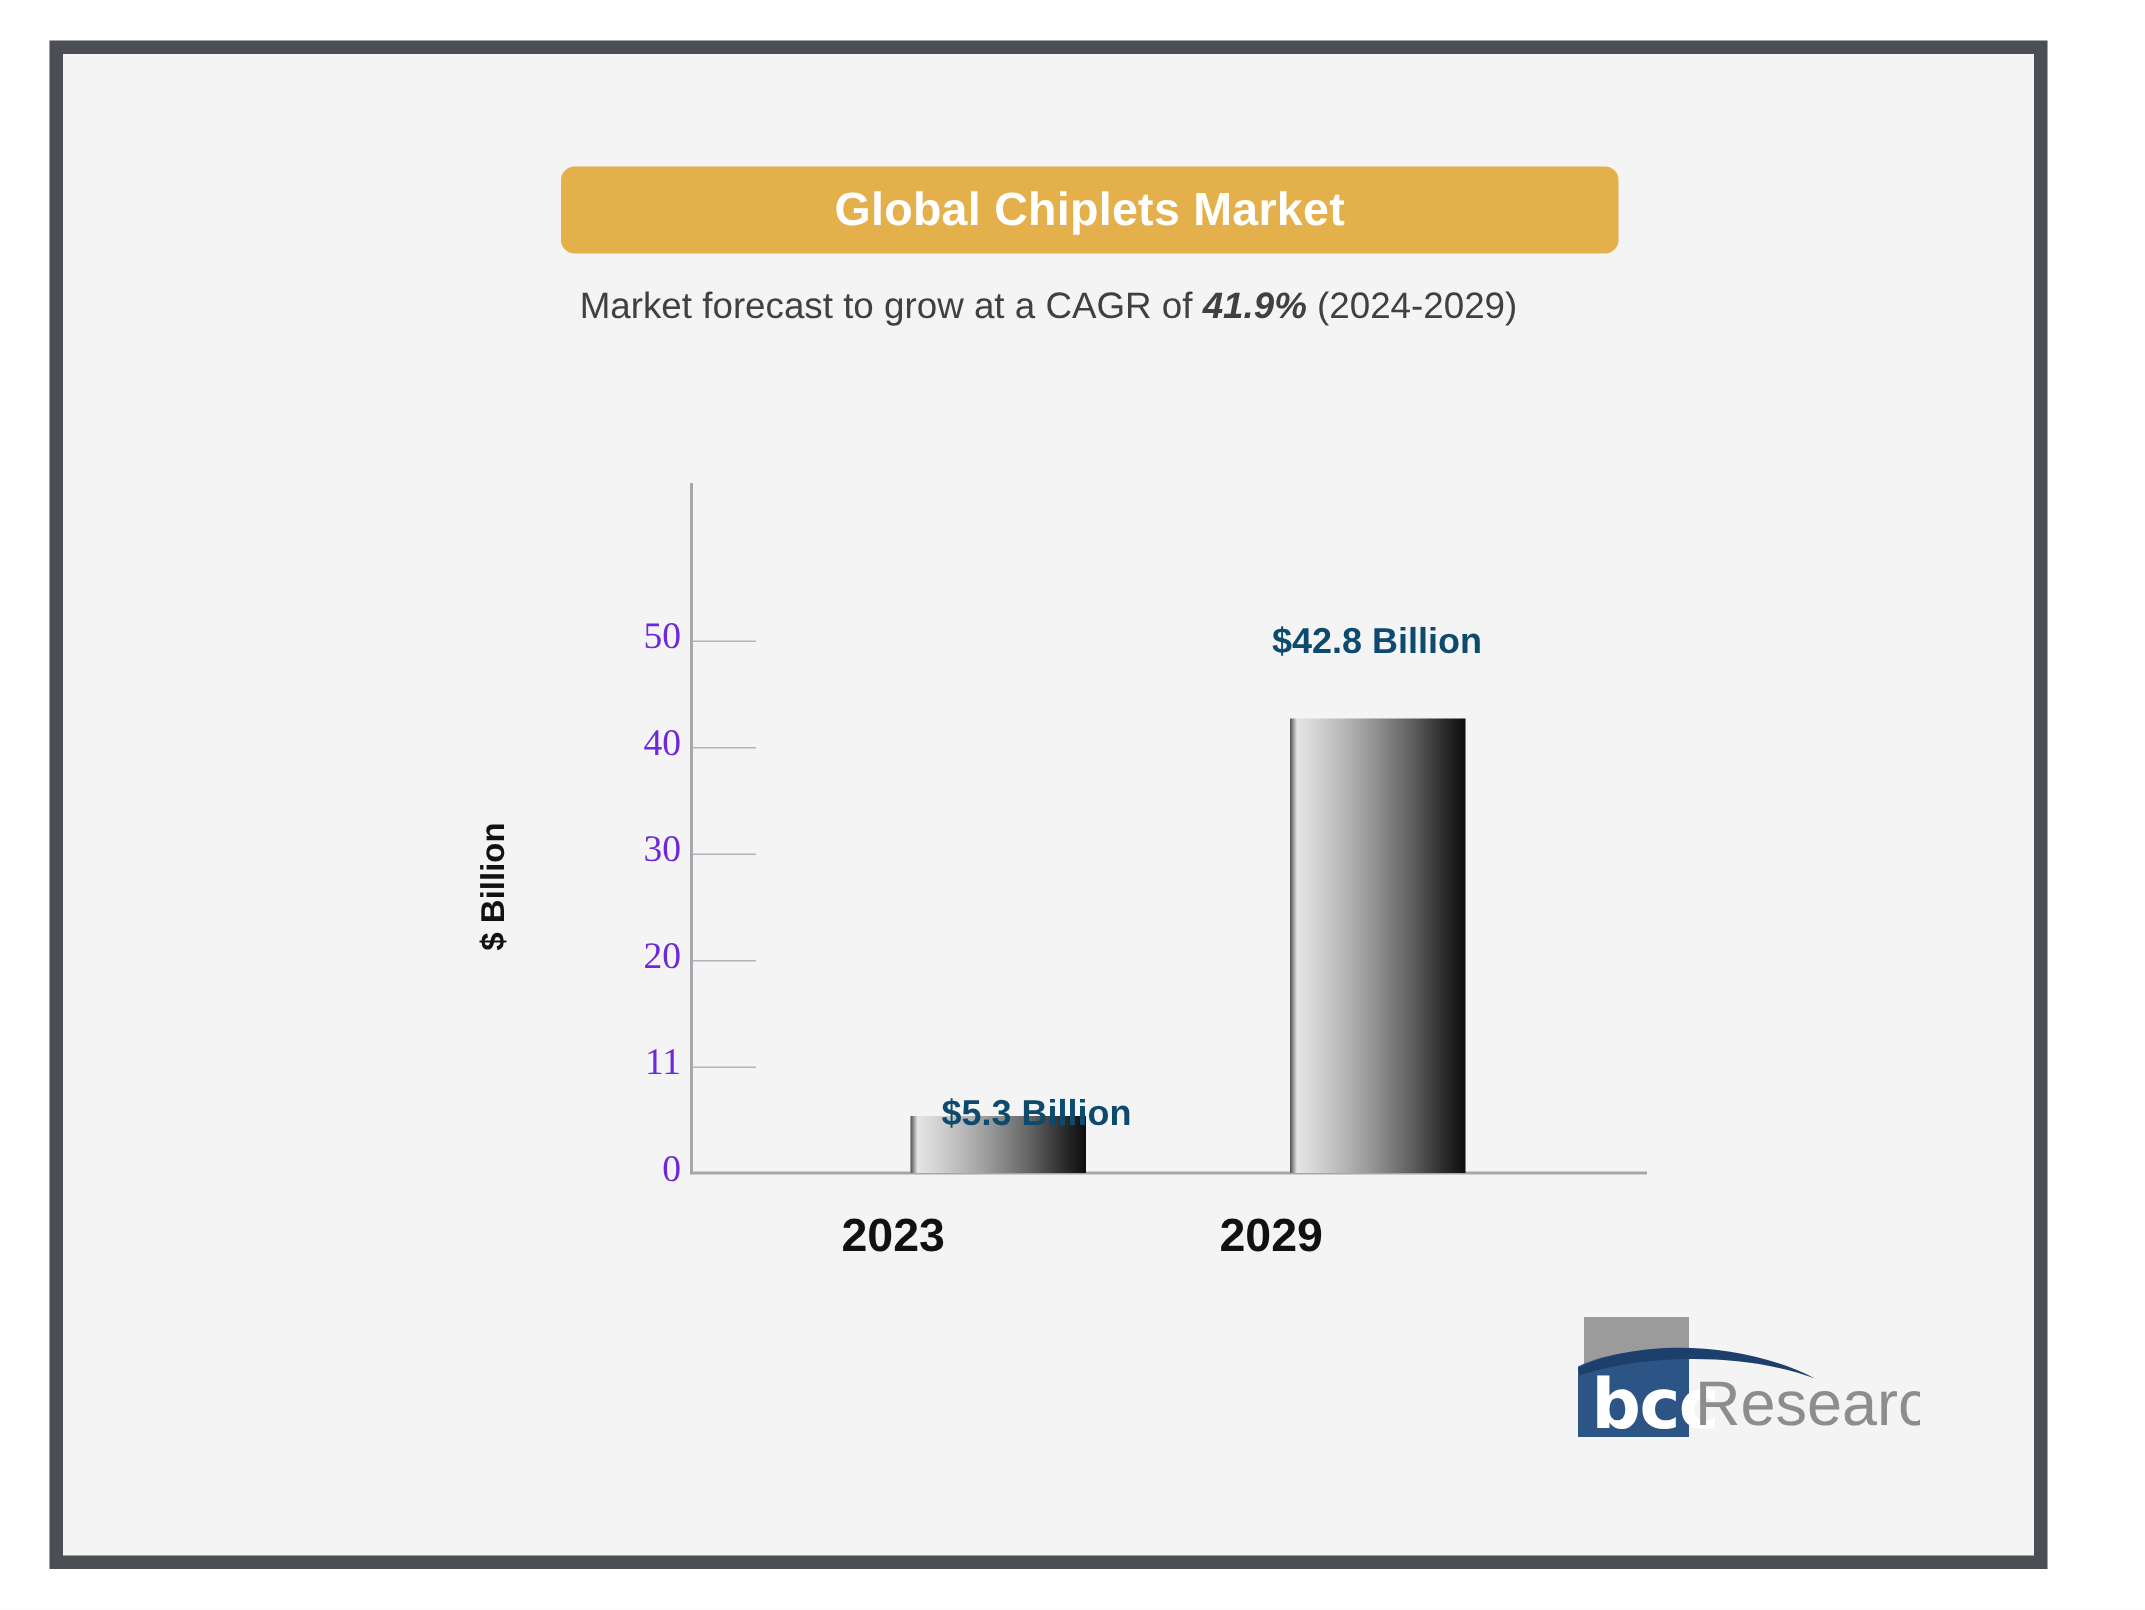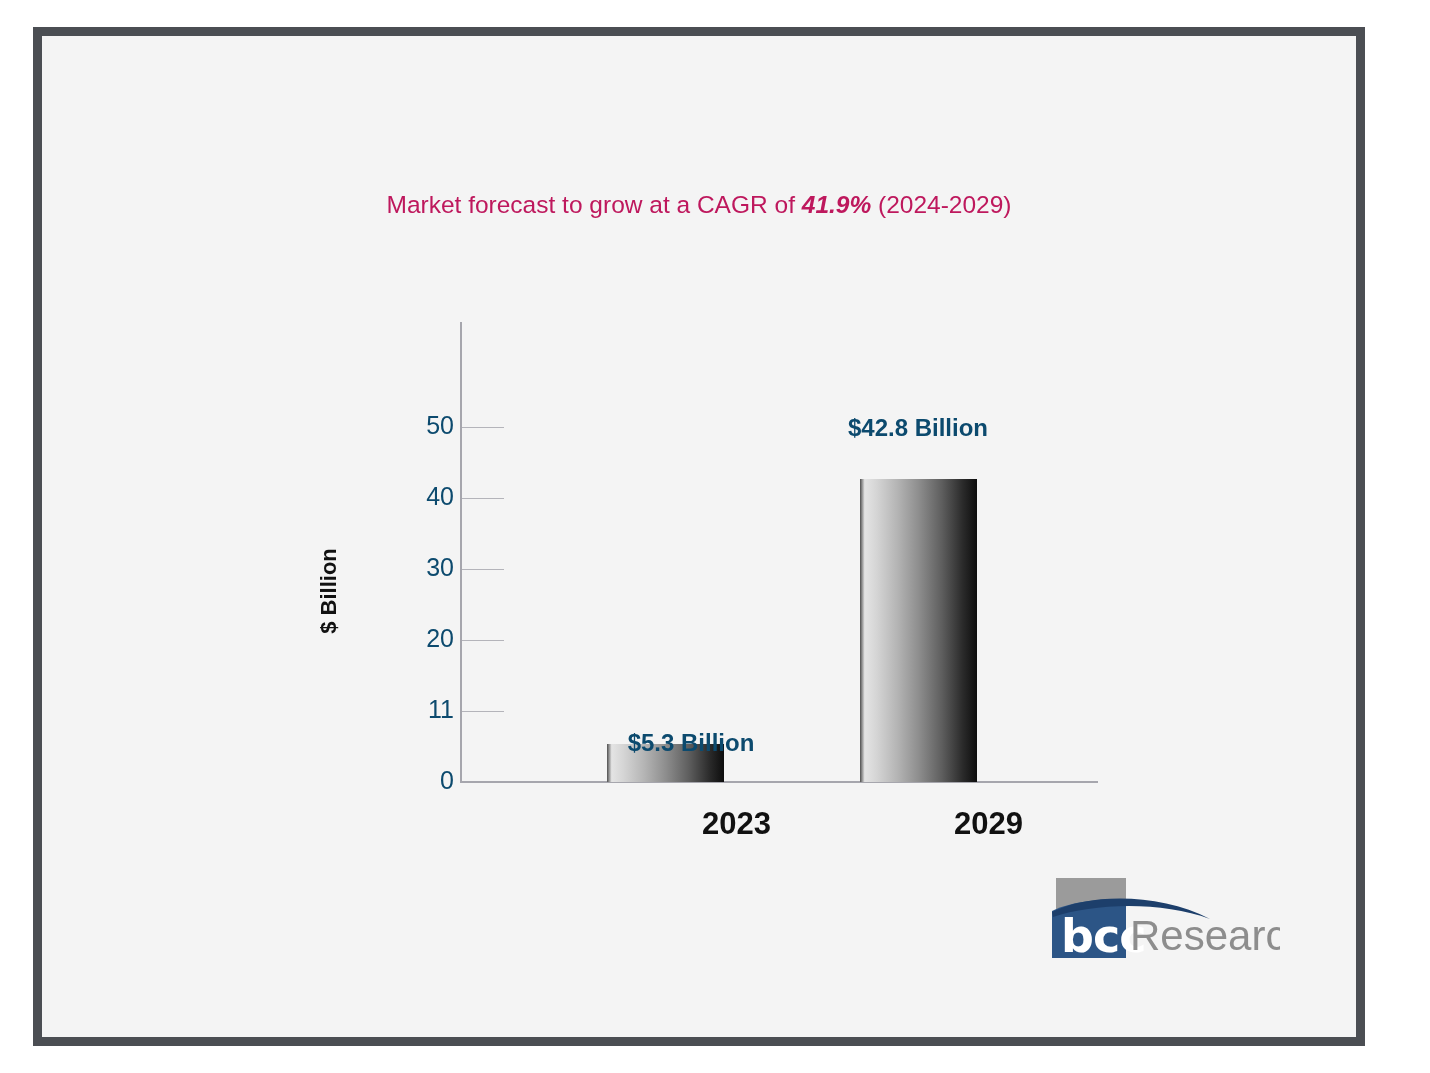--- a/index.html
+++ b/index.html
@@ -48,21 +48,21 @@
   }
 
   
   #subtitle {
     position: absolute;
     left: 0;
     top: 155px;
     width: 1314px;
     text-align: center;
     font-size: 24.5px;
-    color: #be185d;
+    color: #404040;
     white-space: nowrap;
   }
   #subtitle .emph {
     font-weight: bold;
     font-style: italic;
   }
 
   
   #chart-area {
     position: absolute;
@@ -107,23 +107,24 @@
     position: absolute;
     left: 330px;
     width: 130px;
     height: 2px;
   }
   .tick-label {
     position: absolute;
     right: 48px;
     top: -16px;
     font-size: 25px;
-    color: #0c4a6e;
+    color: #6d28d9;
     text-align: right;
     white-space: nowrap;
+    font-family: Liberation Serif, serif;
   }
   .tick-mark {
     position: absolute;
     left: 90px;
     top: 0;
     width: 42px;
     height: 1px;
     background: #b4b4ba;
   }
 
@@ -146,40 +147,43 @@
     font-weight: bold;
     color: #0c4a6e;
     white-space: nowrap;
     text-align: center;
   }
   .cat-label {
     position: absolute;
     font-size: 31px;
     font-weight: bold;
     color: #111111;
-    text-align: right;
+    text-align: left;
     white-space: nowrap;
   }
 
   
   #logo {
     position: absolute;
     left: 1008px;
     top: 840px;
     width: 230px;
     height: 95px;
     text-align: right;
   }
   #logo svg { display: block; }
 </style>
 </head>
 <body>
 
 <div id="slide-frame">
 
+  <div id="title-banner">
+    <span id="title-text">Global Chiplets Market</span>
+  </div>
 
   <div id="subtitle">
     <span>Market forecast to grow at a CAGR of </span><span class="emph">41.9%</span><span> (2024-2029)</span>
   </div>
 
   <div id="chart-area">
 
     <div id="y-axis-title">$ Billion</div>
 
     <div id="y-axis-line"></div>

